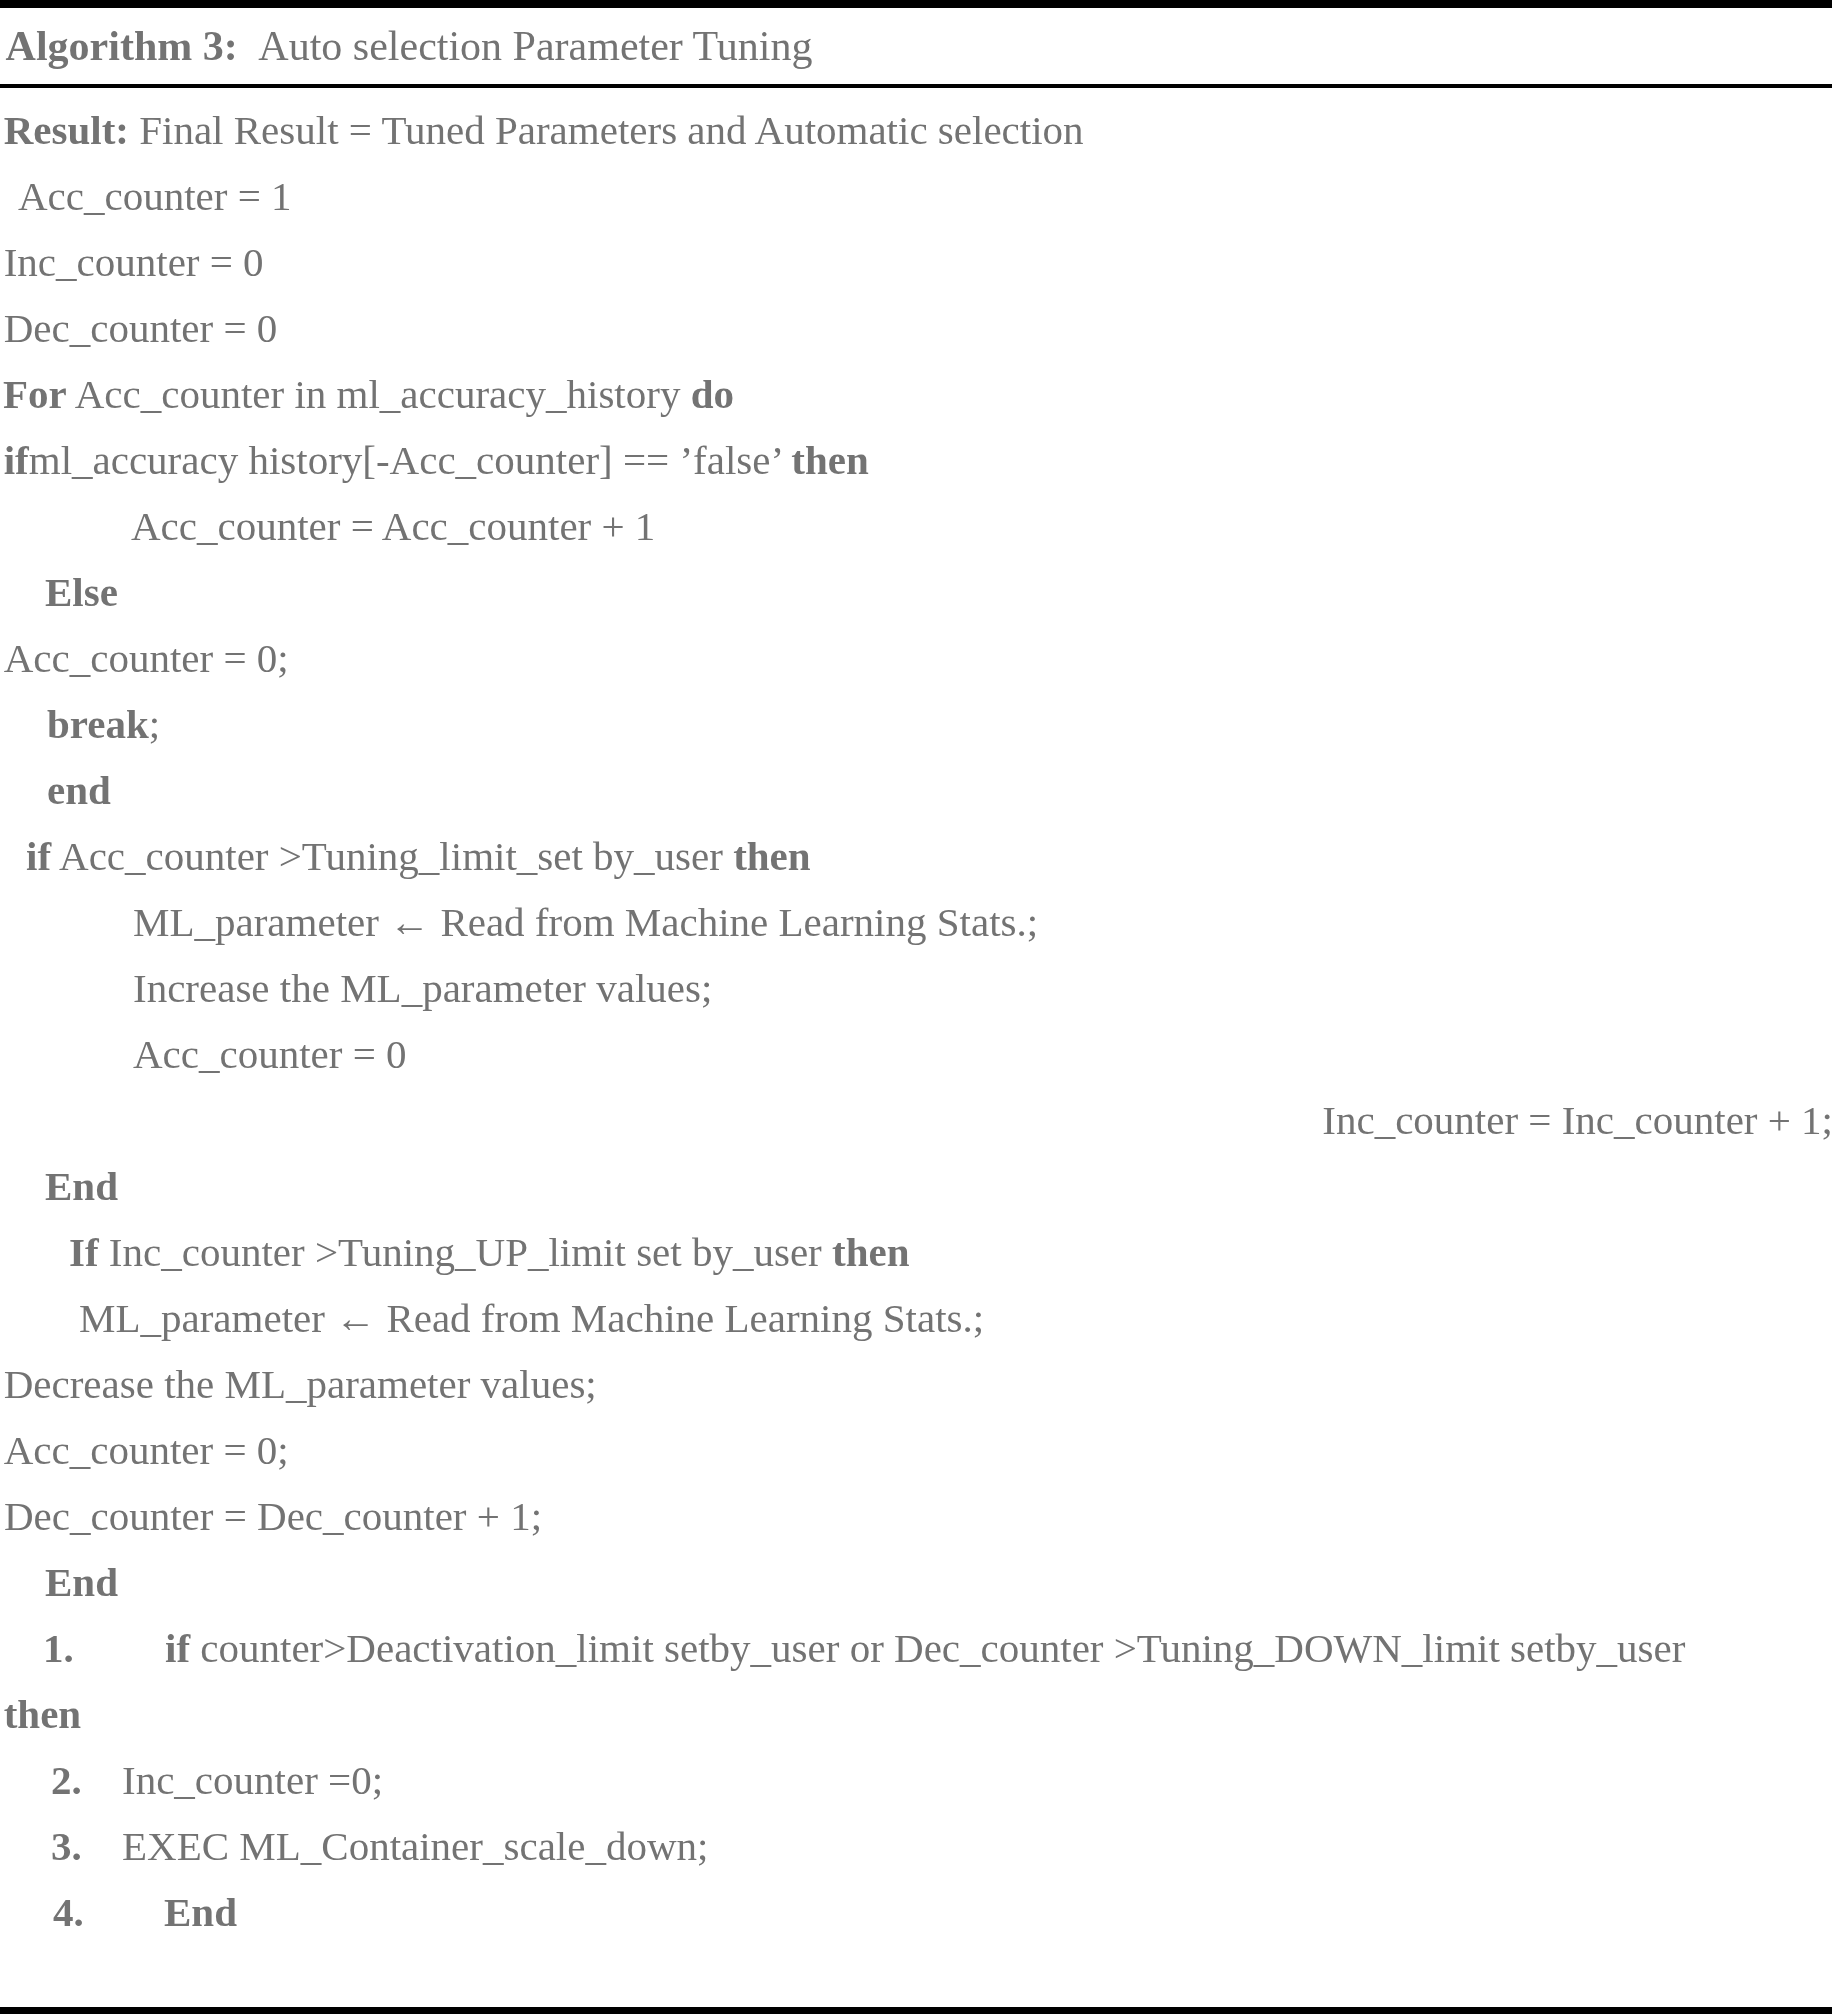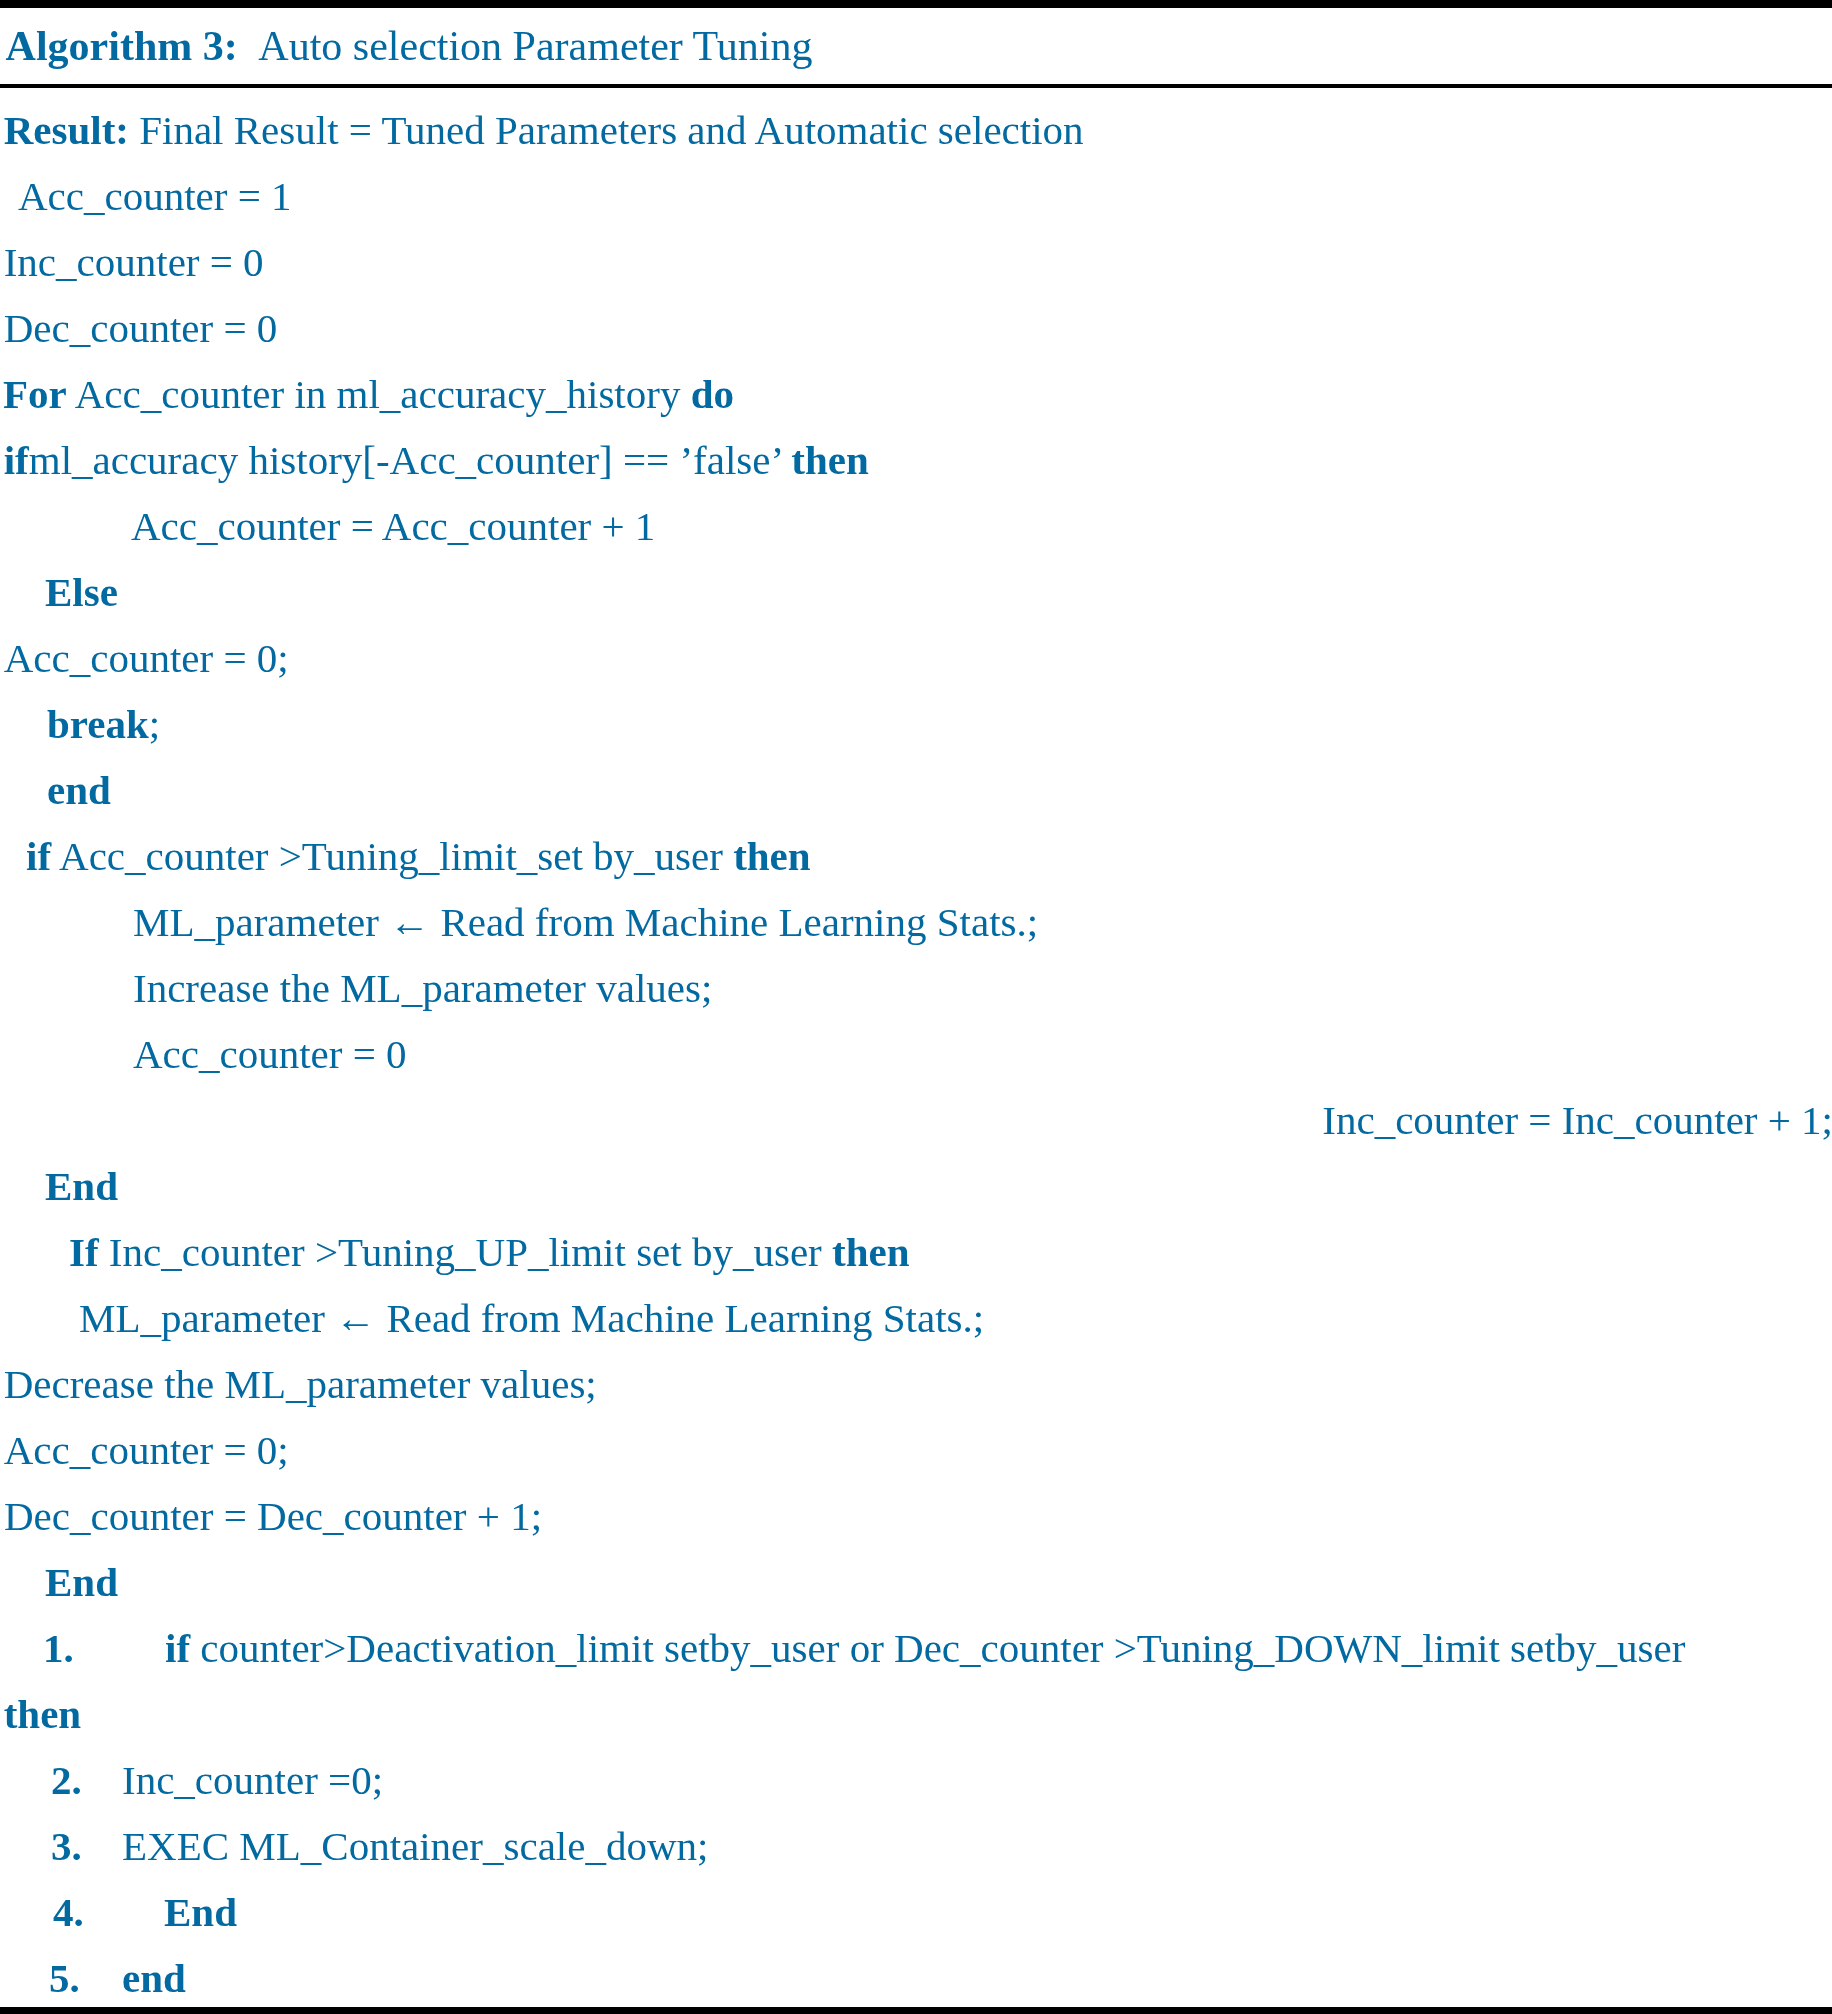--- a/index.html
+++ b/index.html
@@ -5,21 +5,21 @@
   html, body {
     margin: 0;
     padding: 0;
     background: #ffffff;
   }
   .page {
     position: relative;
     width: 1833px;
     height: 2014px;
     background: #ffffff;
-    color: #0369a1;
+    color: #737373;
     font-family: "Liberation Serif", "DejaVu Serif", serif;
     box-sizing: border-box;
     overflow: hidden;
   }
   .algorithm {
     box-sizing: border-box;
     width: 100%;
     height: 100%;
     border-top: 8.4px solid #000000;
     border-bottom: 7.5px solid #000000;
@@ -89,17 +89,16 @@
         <div class="alg-line" style="padding-left: 79px;"><span>ML_parameter ← Read from Machine Learning Stats.;</span></div>
         <div class="alg-line" style="padding-left: 3.7px;"><span>Decrease the ML_parameter values;</span></div>
         <div class="alg-line" style="padding-left: 3.7px;"><span>Acc_counter = 0;</span></div>
         <div class="alg-line" style="padding-left: 4px;"><span>Dec_counter = Dec_counter + 1;</span></div>
         <div class="alg-line" style="padding-left: 45px;"><span class="b">End</span></div>
         <div class="alg-line" style="padding-left: 43px;"><span class="num" style="width: 122px;">1.</span><span class="b">if</span><span> counter&gt;Deactivation_limit setby_user or Dec_counter &gt;Tuning_DOWN_limit setby_user</span></div>
         <div class="alg-line" style="padding-left: 3.7px;"><span class="b">then</span></div>
         <div class="alg-line" style="padding-left: 51px;"><span class="num" style="width: 71px;">2.</span><span>Inc_counter =0;</span></div>
         <div class="alg-line" style="padding-left: 51px;"><span class="num" style="width: 71px;">3.</span><span>EXEC ML_Container_scale_down;</span></div>
         <div class="alg-line" style="padding-left: 53px;"><span class="num" style="width: 111px;">4.</span><span class="b">End</span></div>
-        <div class="alg-line" style="padding-left: 49px;"><span class="num" style="width: 73px;">5.</span><span class="b">end</span></div>
       </div>
   </div>
 </div>
 
 
 </body></html>

